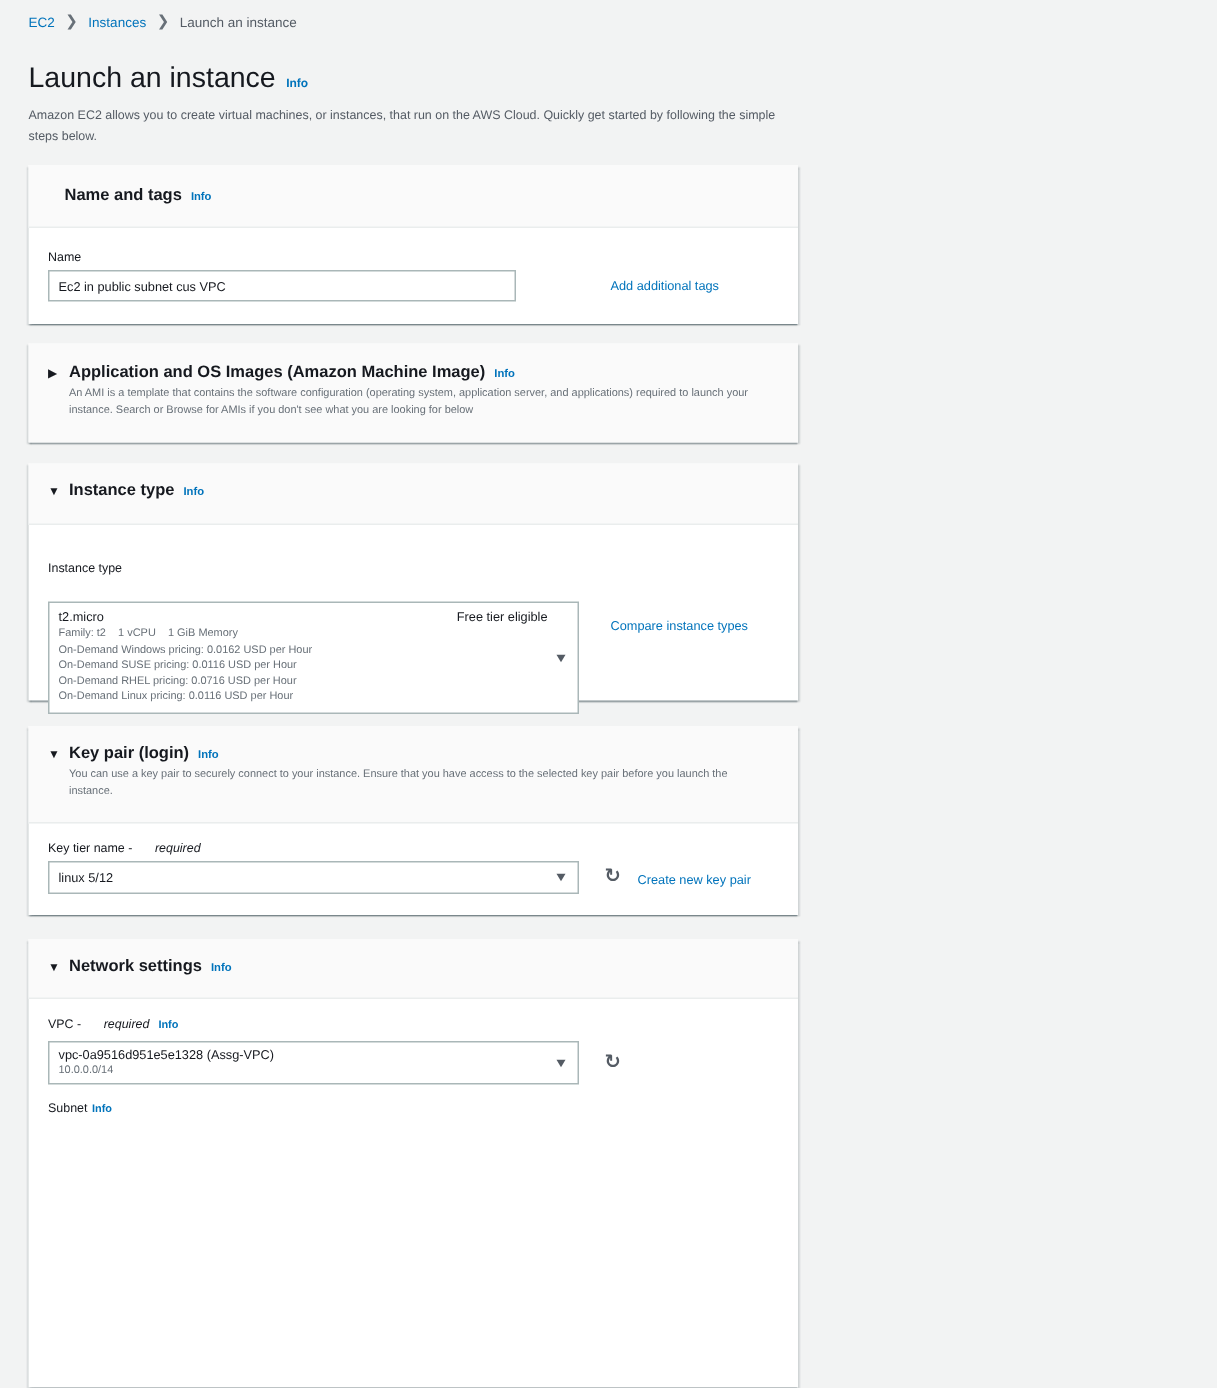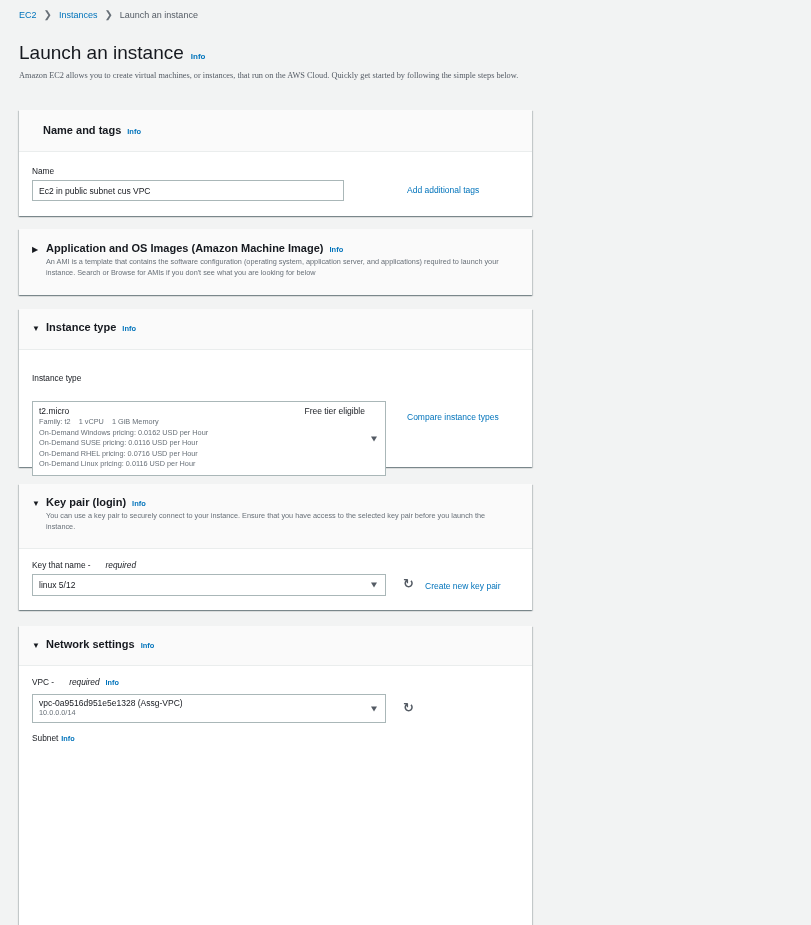--- a/index.html
+++ b/index.html
@@ -14,21 +14,21 @@
     .info { color: #0073bb; font-weight: bold; font-size: 7.5px; margin-left: 6px; cursor: pointer; }
 
     
     .breadcrumb { position: absolute; left: 19px; top: 9px; font-size: 9px; display: flex; align-items: center; }
     .breadcrumb .sep { margin: 0 7px; color: #687078; font-size: 10px; }
     .breadcrumb .current { color: #545b64; }
 
     
     .page-title { position: absolute; left: 19px; top: 42px; font-size: 19px; font-weight: normal; color: #16191f; display: flex; align-items: baseline; }
     .page-title .info { font-size: 8px; margin-left: 7px; }
-    .page-desc { position: absolute; left: 19px; top: 69px; width: 510px; font-size: 8.3px; line-height: 14px; color: #545b64; font-family: Liberation Serif, serif; }
+    .page-desc { position: absolute; left: 19px; top: 69px; width: 510px; font-size: 8.3px; line-height: 14px; color: #545b64; }
 
     
     .container {
       position: absolute; left: 19px; width: 513px;
       background: #fff;
       box-shadow: 0 1px 1px 0 rgba(0,28,36,0.3), 1px 1px 1px 0 rgba(0,28,36,0.15), -1px 1px 1px 0 rgba(0,28,36,0.15);
     }
     .container-header {
       background: #fafafa; border-bottom: 1px solid #eaeded;
       padding: 12px 13px;
@@ -129,21 +129,21 @@
   <div class="container-header" style="height:65px; padding-top:12px;">
     <div class="container-title">
       <span class="caret">▼</span>
       <span>Key pair (login)</span>
       <span class="info">Info</span>
     </div>
     <div class="container-desc">You can use a key pair to securely connect to your instance. Ensure that you have access to the selected key pair before you launch the instance.</div>
   </div>
   <div class="container-body" style="position:relative; height:61px; padding-top:11px;">
     <div class="field-label">
-      <span>Key that name -</span>
+      <span>Key tier name -</span>
       <i>required</i>
     </div>
     <div class="select" style="width:354px; height:22px; display:flex; align-items:center;">
       <span>linux 5/12</span>
       <span class="arrow"></span>
     </div>
     <span class="refresh" style="left:384px; top:27px;">↻</span>
     <a style="position:absolute; left:406px; top:32px; font-size:8.5px;">Create new key pair</a>
   </div>
 </section>

